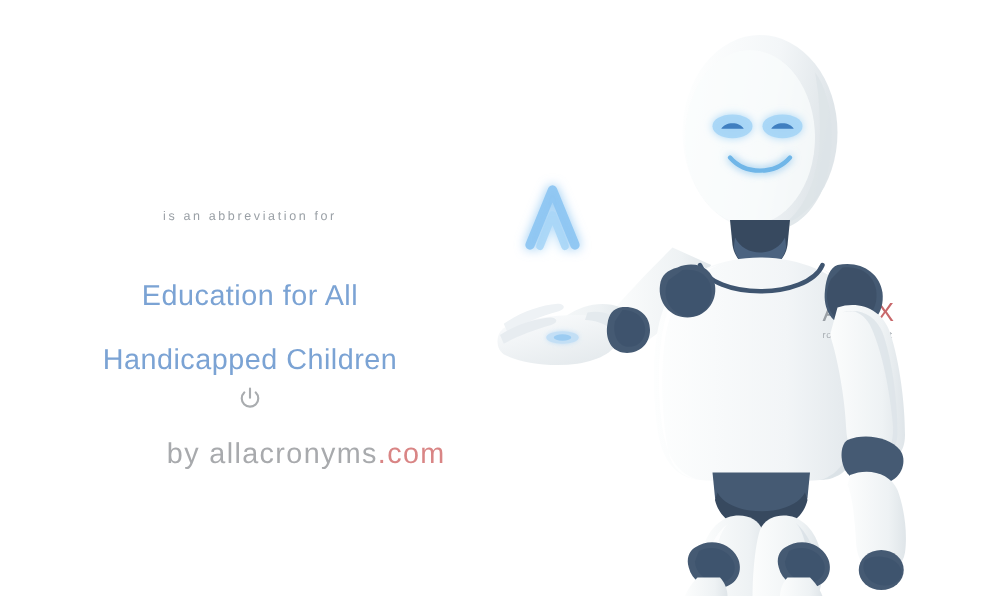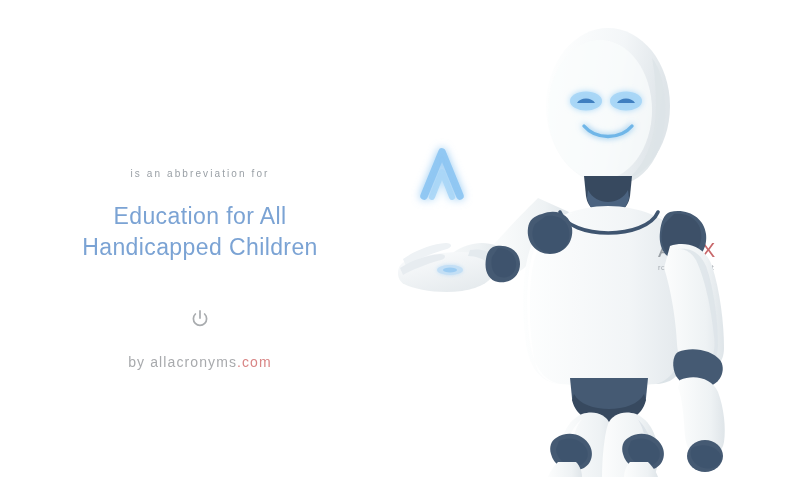--- a/index.html
+++ b/index.html
@@ -62,45 +62,46 @@
     left: 0;
     top: 201px;
     width: 400px;
     font-family: "Liberation Sans", sans-serif;
     font-size: 23px;
     font-weight: 300;
     letter-spacing: 0.4px;
     color: #7ba3d4;
     line-height: 31px;
   }
-  #expansion .exp-line { display: block; }
+  #expansion .exp-line { display: block; margin-top: 20px; }
 
   #power-icon {
     position: absolute;
     left: 0;
     top: 306px;
     width: 400px;
     height: 26px;
     display: flex;
     align-items: center;
     justify-content: center;
   }
 
   #byline {
     position: absolute;
     left: 0;
     top: 350px;
     width: 400px;
     font-family: "Liberation Sans", sans-serif;
-    font-size: 14px;
+    font-size: 23px;
     font-weight: 400;
     letter-spacing: 1.1px;
     color: #a8aaad;
     line-height: 24px;
     white-space: nowrap;
+    padding-left: 45px;
   }
   #byline .dot-com { color: #d98585; }
 
   
   #robot-illustration {
     position: absolute;
     left: 370px;
     top: 0;
     width: 431px;
     height: 477px;

